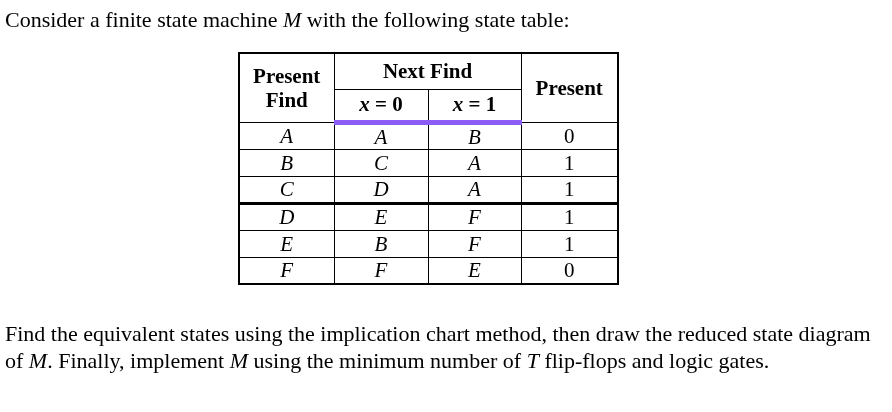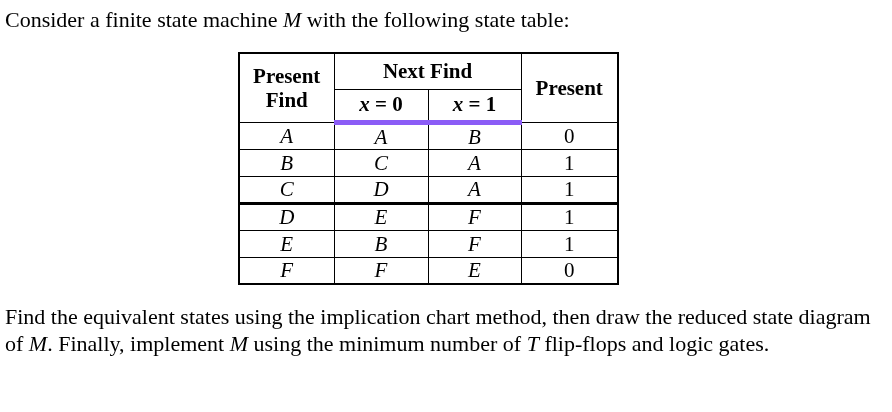--- a/index.html
+++ b/index.html
@@ -23,21 +23,21 @@
     line-height: 26.5px;
     color: #000000;
   }
   .intro-para {
     left: 5px;
     top: 7px;
     width: 870px;
   }
   .task-para {
     left: 5px;
-    top: 304px;
+    top: 321px;
     width: 884px;
   }
   .var {
     font-style: italic;
   }
   table.state-table {
     position: absolute;
     left: 218px;
     top: 52px;
     width: 379px;

